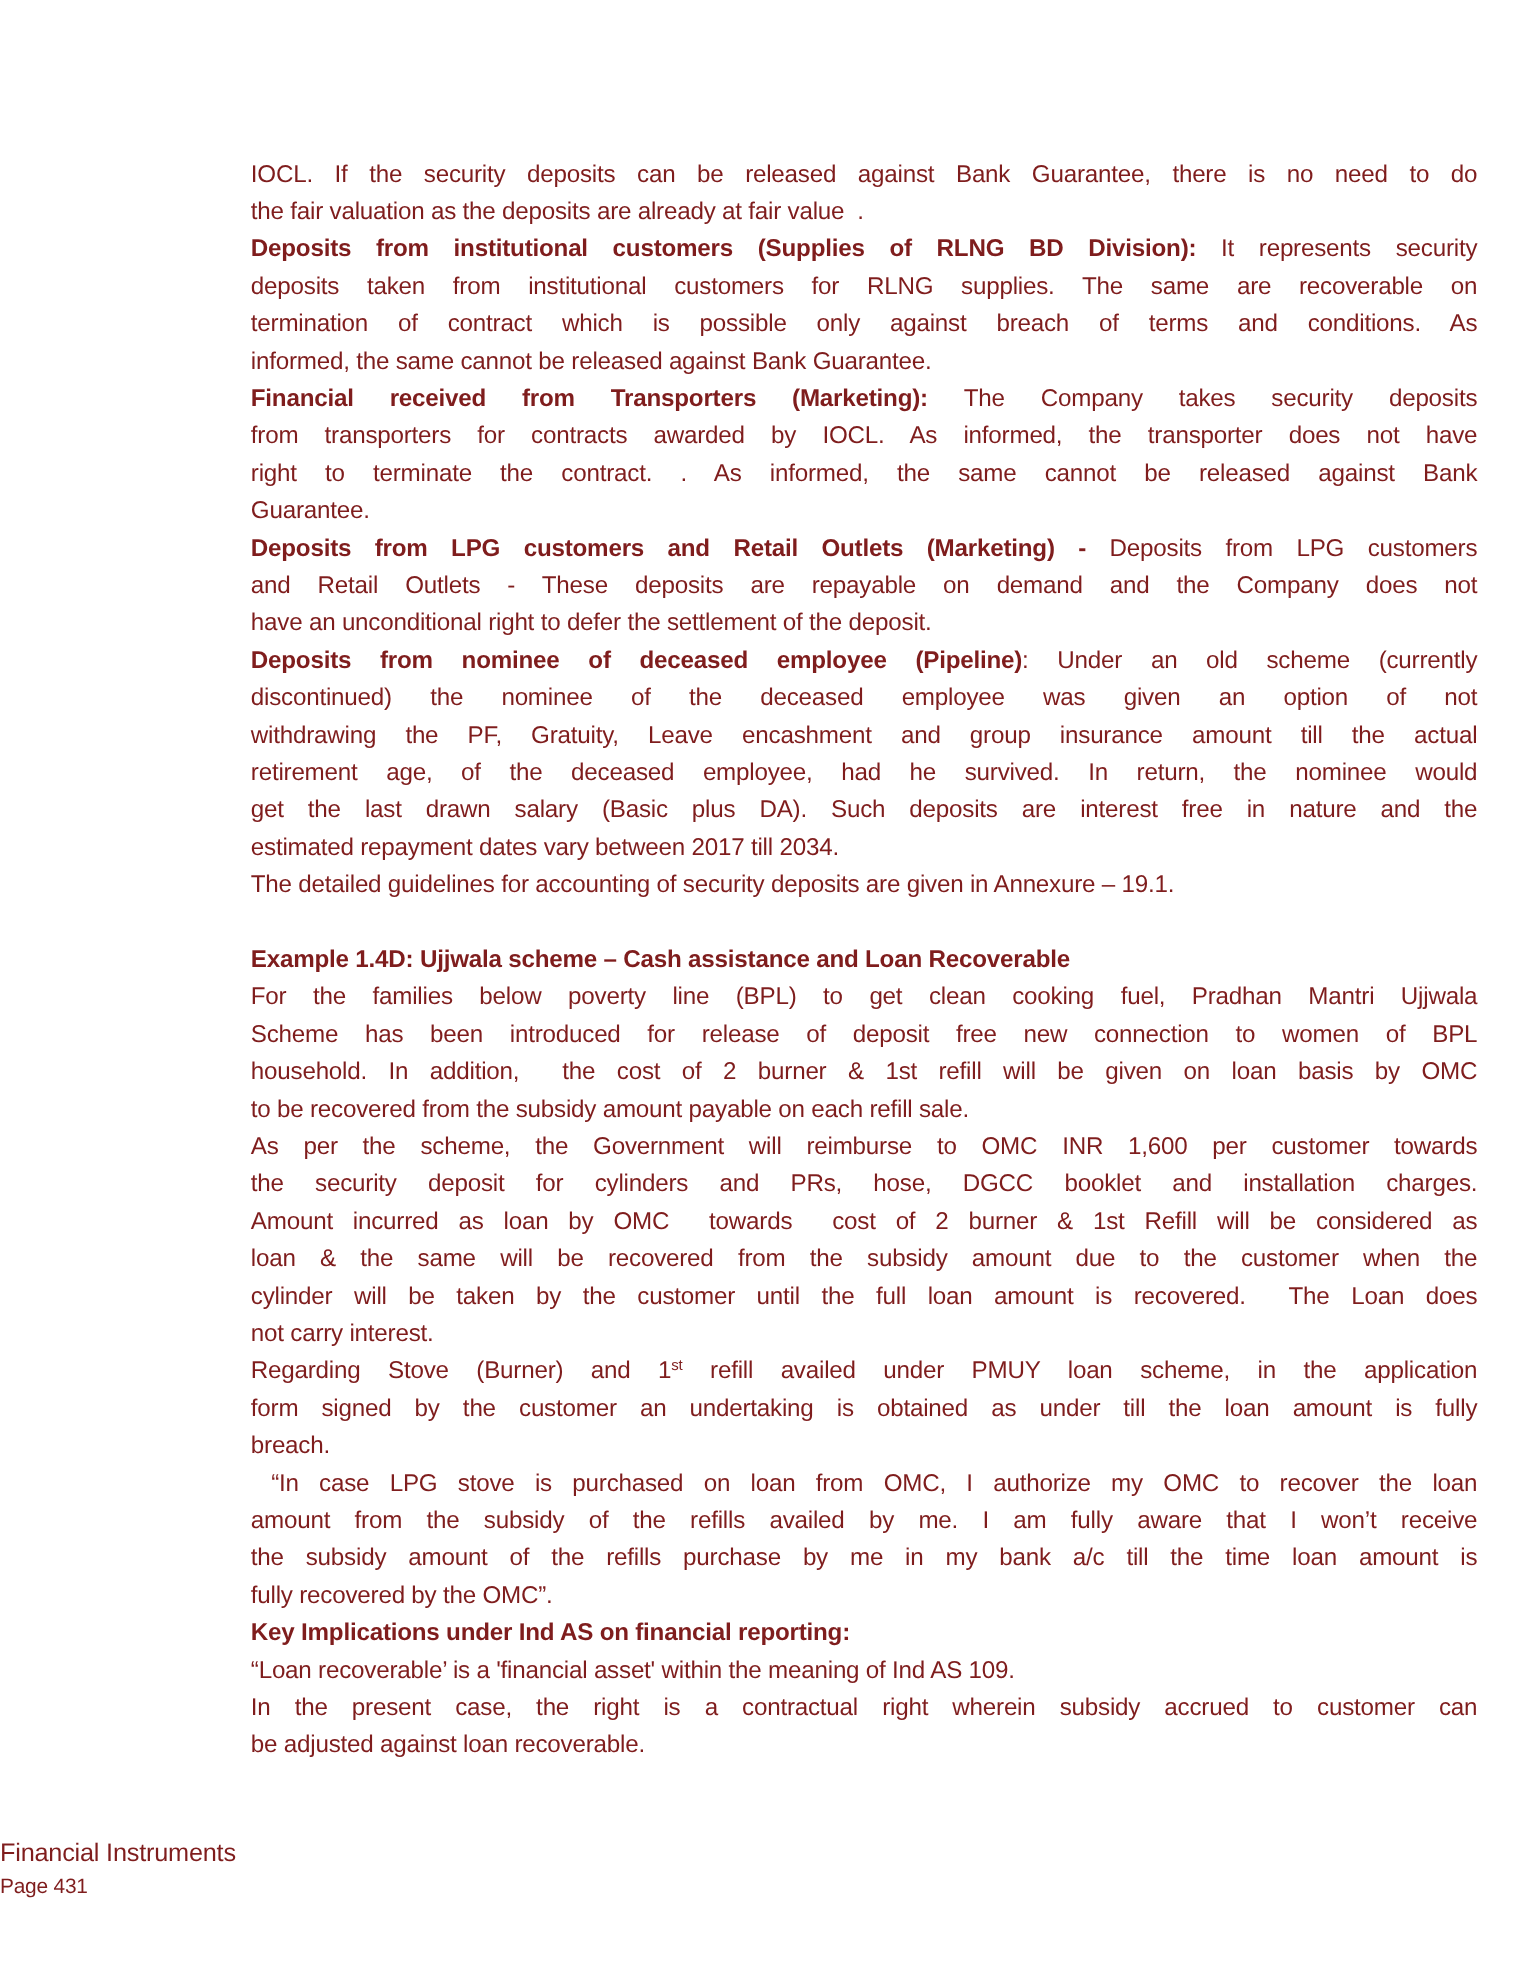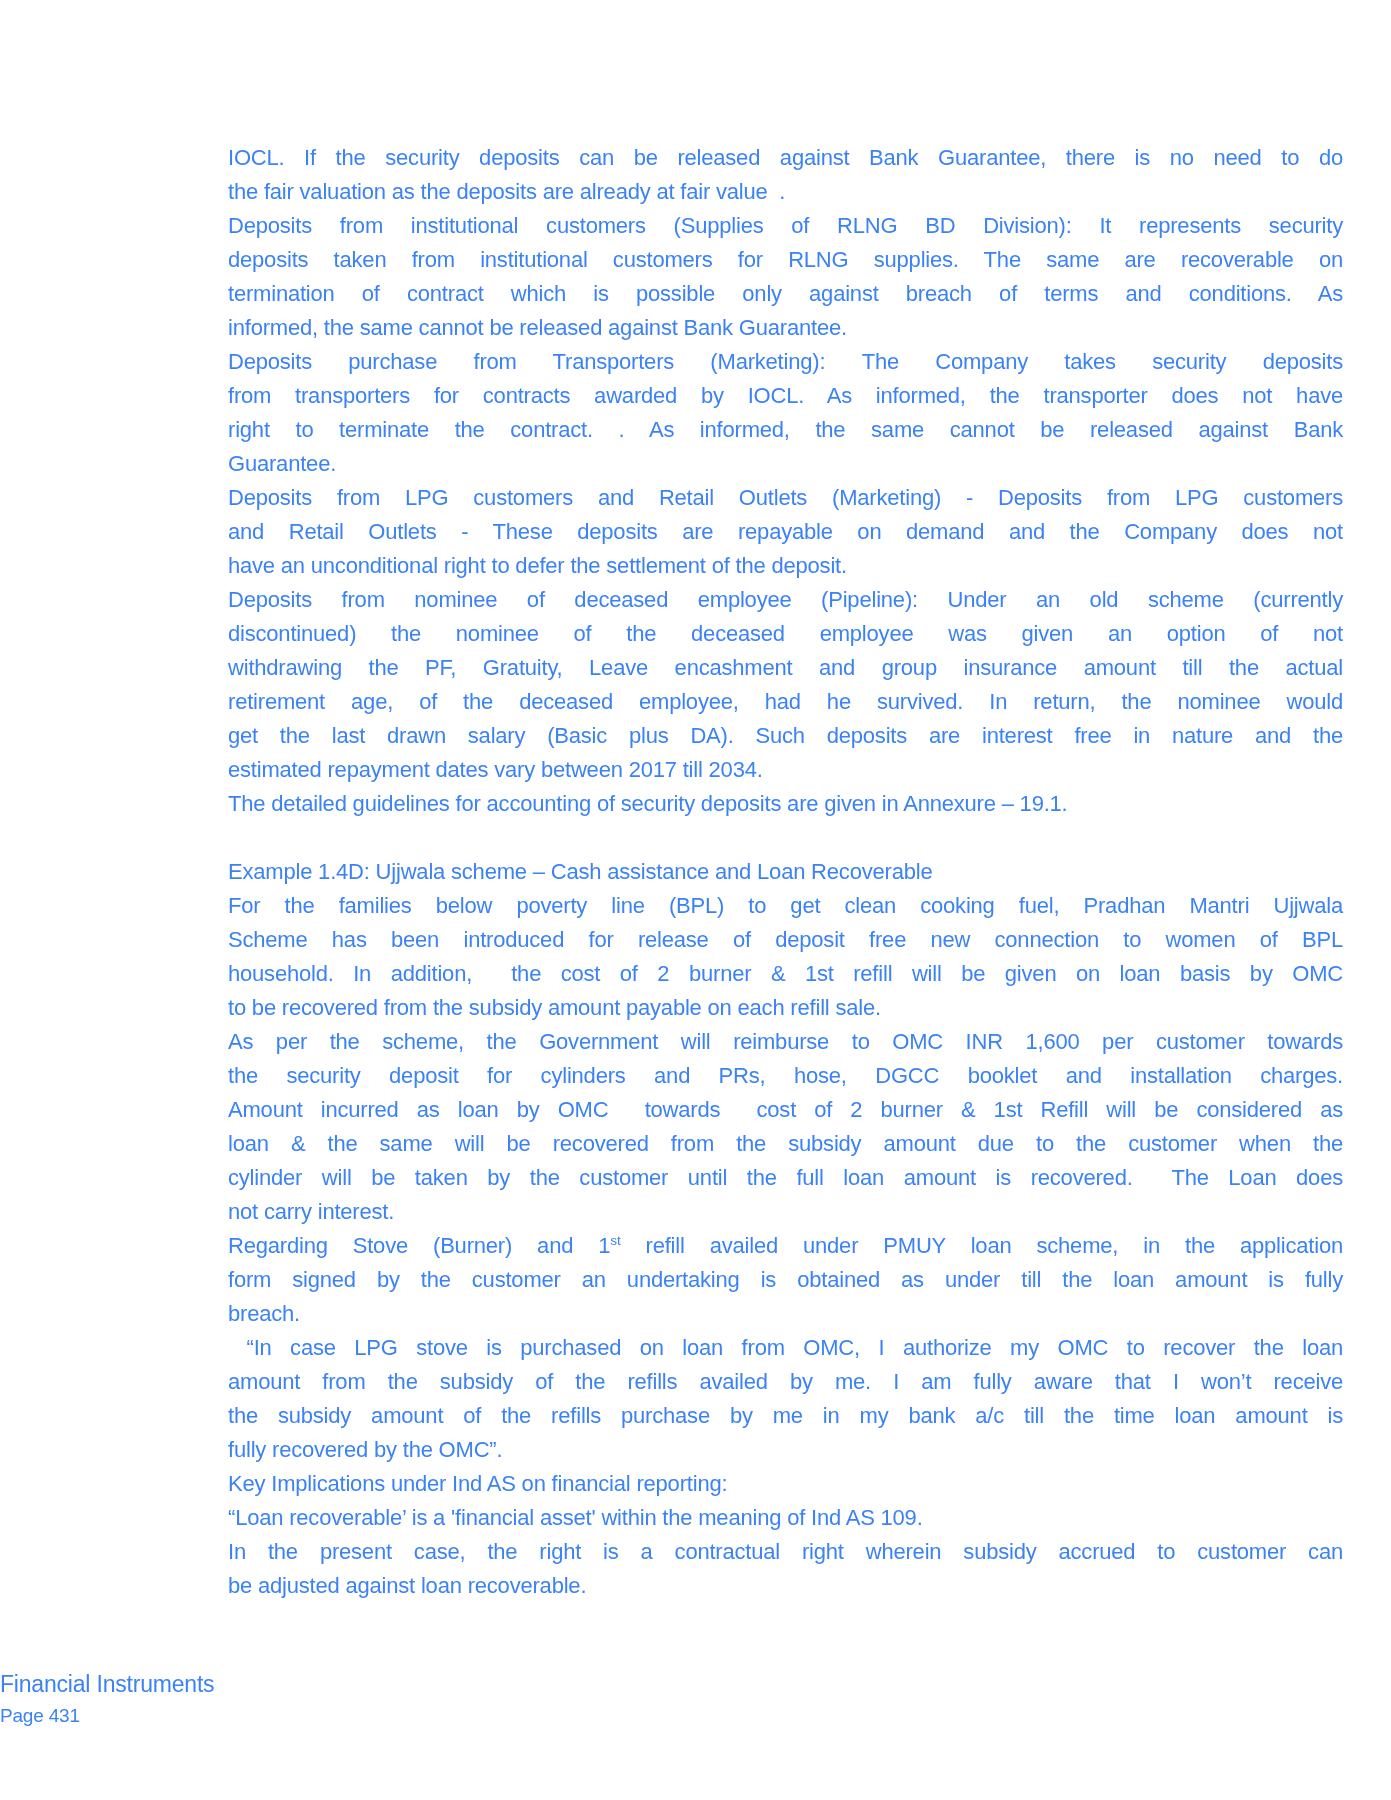--- a/index.html
+++ b/index.html
@@ -4,21 +4,21 @@
 <style>
   html, body { margin: 0; padding: 0; }
   body { background: #ffffff; }
   .page {
     position: relative;
     width: 1391px;
     height: 1800px;
     background: #ffffff;
     overflow: hidden;
     font-family: "Liberation Sans", "DejaVu Sans", sans-serif;
-    color: #3b82f6;
+    color: #7f1d1d;
   }
   .content {
     position: absolute;
     left: 228px;
     top: 141px;
     width: 1115px;
   }
   .line {
     font-size: 22px;
     letter-spacing: -0.2px;
@@ -28,21 +28,21 @@
     text-align-last: justify;
     white-space: nowrap;
   }
   .line.justified { white-space: normal; }
   .line.left {
     text-align: right;
     text-align-last: left;
     white-space: normal;
   }
   .line.blank { height: 34px; }
-  .b { font-weight: normal; }
+  .b { font-weight: bold; }
   sup.sp {
     font-size: 62%;
     vertical-align: super;
     line-height: 0;
     margin-top: 39px;
   }
   .footer {
     position: absolute;
     top: 1668px;
     left: 0;
@@ -64,21 +64,21 @@
 <body>
 
 <div class="page">
   <div class="content" id="doc-body">
       <div class="line justified"><span>IOCL. If the security deposits can be released against Bank Guarantee, there is no need to do</span></div>
       <div class="line left"><span>the fair valuation as the deposits are already at fair value&nbsp; .</span></div>
       <div class="line justified"><span class="b">Deposits from institutional customers (Supplies of RLNG BD Division):</span><span>&nbsp;It represents security</span></div>
       <div class="line justified"><span>deposits taken from institutional customers for RLNG supplies. The same are recoverable on</span></div>
       <div class="line justified"><span>termination of contract which is possible only against breach of terms and conditions. As</span></div>
       <div class="line left"><span>informed, the same cannot be released against Bank Guarantee.</span></div>
-      <div class="line justified"><span class="b">Deposits purchase from Transporters (Marketing):</span><span>&nbsp;The Company takes security deposits</span></div>
+      <div class="line justified"><span class="b">Financial received from Transporters (Marketing):</span><span>&nbsp;The Company takes security deposits</span></div>
       <div class="line justified"><span>from transporters for contracts awarded by IOCL. As informed, the transporter does not have</span></div>
       <div class="line justified"><span>right to terminate the contract. . As informed, the same cannot be released against Bank</span></div>
       <div class="line left"><span>Guarantee.</span></div>
       <div class="line justified"><span class="b">Deposits from LPG customers and Retail Outlets (Marketing) - </span><span>Deposits from LPG customers</span></div>
       <div class="line justified"><span>and Retail Outlets - These deposits are repayable on demand and the Company does not</span></div>
       <div class="line left"><span>have an unconditional right to defer the settlement of the deposit.</span></div>
       <div class="line justified"><span class="b">Deposits from nominee of deceased employee (Pipeline)</span><span>: Under an old scheme (currently</span></div>
       <div class="line justified"><span>discontinued) the nominee of the deceased employee was given an option of not</span></div>
       <div class="line justified"><span>withdrawing the PF, Gratuity, Leave encashment and group insurance amount till the actual</span></div>
       <div class="line justified"><span>retirement age, of the deceased employee, had he survived. In return, the nominee would</span></div>

